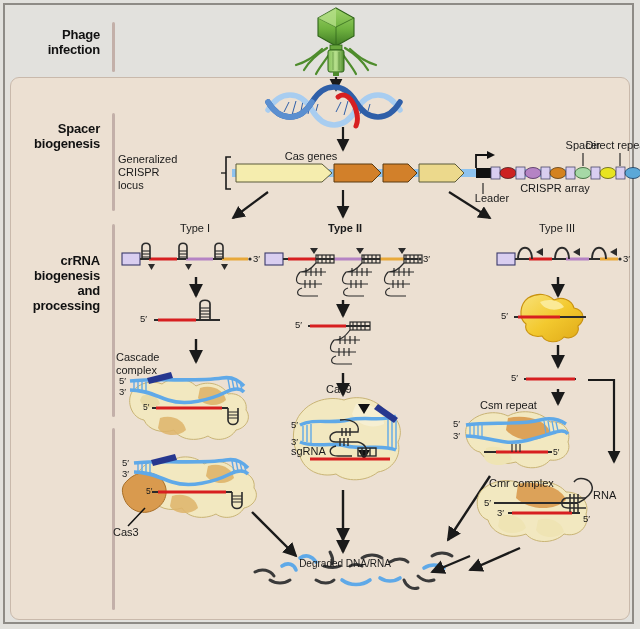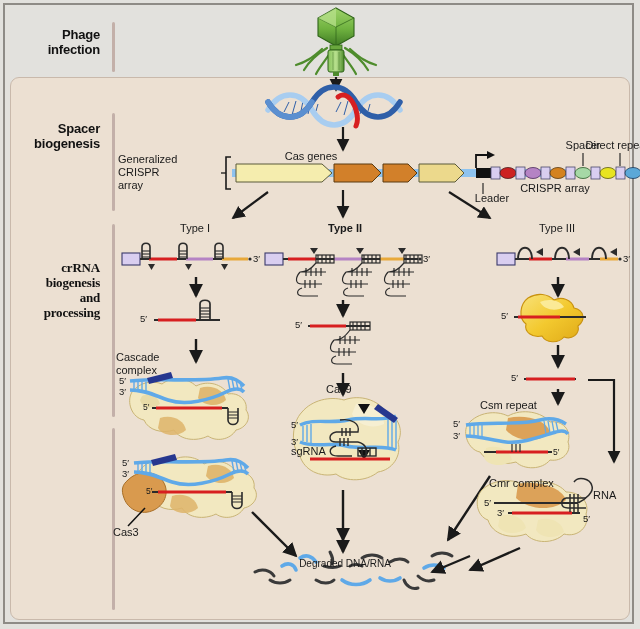--- a/index.html
+++ b/index.html
@@ -38,21 +38,21 @@
   <div class="rowlabel" style="left:0px;top:27px;width:100px;">
     <div>Phage</div>
     <div>infection</div>
   </div>
 
   <div class="rowlabel" style="left:0px;top:121px;width:100px;">
     <div>Spacer</div>
     <div>biogenesis</div>
   </div>
 
-  <div class="rowlabel" style="left:0px;top:260px;width:100px;font-family:Liberation Serif, serif;">
+  <div class="rowlabel" style="left:0px;top:253px;width:100px;">
     <div>crRNA</div>
     <div>biogenesis</div>
     <div>and</div>
     <div>processing</div>
   </div>
 
 
   <div class="divider" style="left:112px;top:22px;height:50px;"></div>
   <div class="divider" style="left:112px;top:113px;height:98px;"></div>
   <div class="divider" style="left:112px;top:224px;height:193px;"></div>
@@ -551,21 +551,21 @@
       <path d="M270,580 C276,584 284,584 290,580" stroke="#3a3a3a" stroke-width="3"></path>
       <path d="M432,556 C438,552 446,552 452,556" stroke="#3a3a3a" stroke-width="3"></path>
     </g>
     <line x1="343" y1="540" x2="343" y2="552" stroke="#1a1a1a" stroke-width="2.4" marker-end="url(#ah)"></line>
     <line x1="470" y1="556" x2="432" y2="572" stroke="#1a1a1a" stroke-width="2.4" marker-end="url(#ah)"></line>
   </svg>
 
   <div class="lbl" style="left:118px;top:153px;width:100px;text-align:left;line-height:13px;">
     <div>Generalized</div>
     <div>CRISPR</div>
-    <div>array</div>
+    <div>locus</div>
   </div>
   <div class="lbl c" style="left:256px;top:150px;width:110px;">Cas genes</div>
   <div class="lbl c" style="left:462px;top:192px;width:60px;">Leader</div>
   <div class="lbl c" style="left:500px;top:182px;width:110px;">CRISPR array</div>
   <div class="lbl c" style="left:553px;top:139px;width:60px;">Spacer</div>
   <div class="lbl c" style="left:572px;top:139px;width:90px;">Direct repeat</div>
 
   <div class="lbl c" style="left:150px;top:222px;width:90px;">Type I</div>
   <div class="lbl c" style="left:300px;top:222px;width:90px;font-weight:bold;">Type II</div>
   <div class="lbl c" style="left:512px;top:222px;width:90px;">Type III</div>

